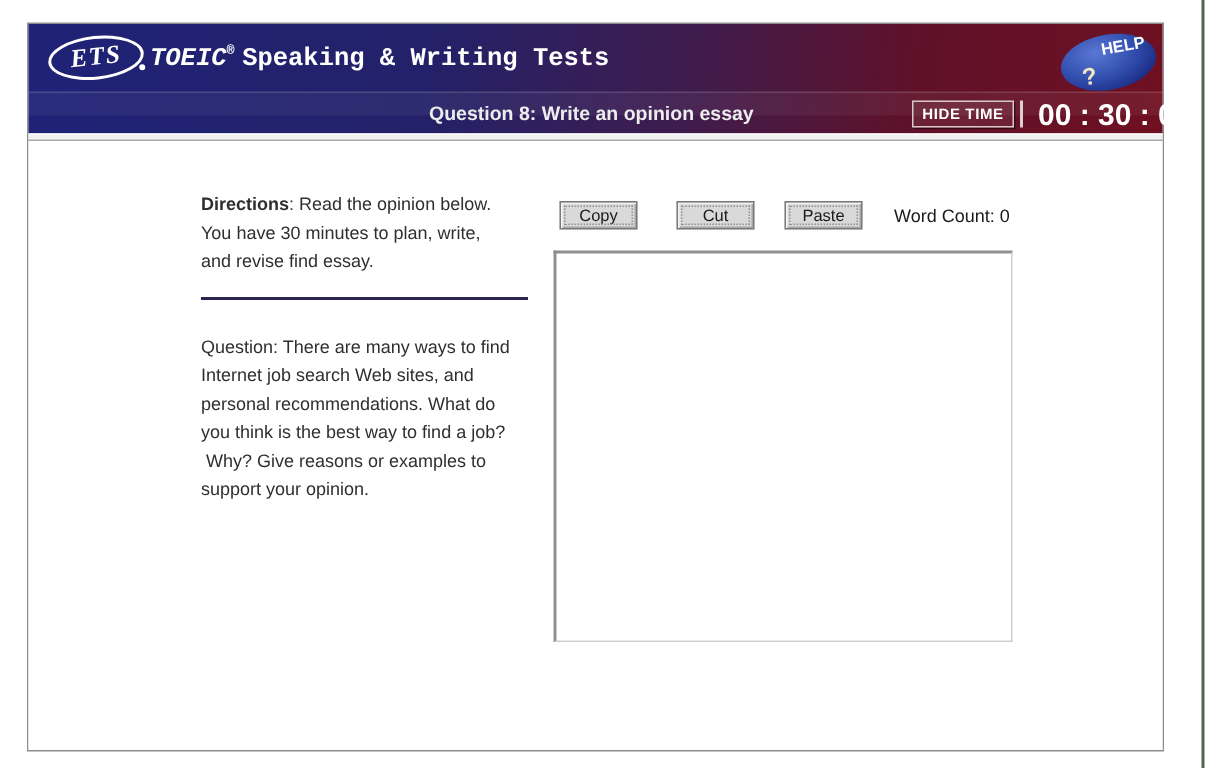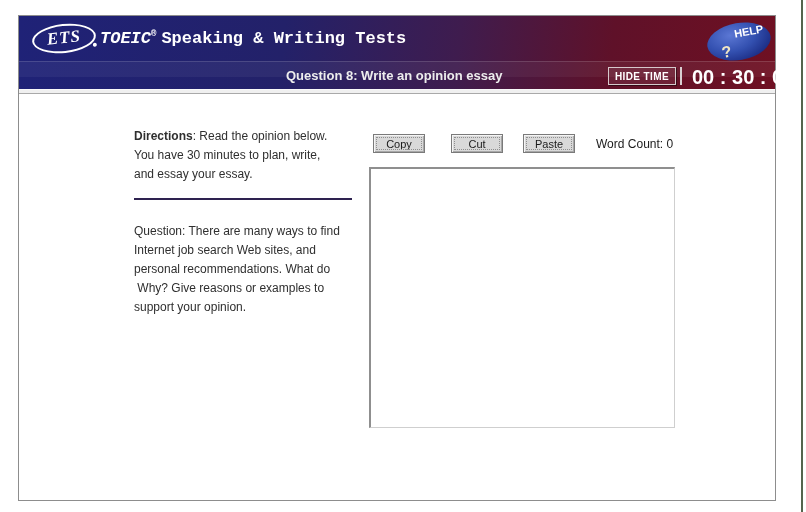--- a/index.html
+++ b/index.html
@@ -103,29 +103,30 @@
       </div>
     </div>
 
     <div class="header-sep"></div>
 
     <div class="content">
 
       <div class="directions">
         <div><span class="bold">Directions</span><span>: Read the opinion below.</span></div>
         <div>You have 30 minutes to plan, write,</div>
-        <div>and essay your essay.</div>
+        <div>and revise find essay.</div>
       </div>
 
       <div class="divider"></div>
 
       <div class="question">
         <div class="q-line">Question: There are many ways to find</div>
         <div class="q-line">Internet job search Web sites, and</div>
         <div class="q-line">personal recommendations. What do</div>
+        <div class="q-line">you think is the best way to find a job?</div>
         <div class="q-line"> Why? Give reasons or examples to</div>
         <div class="q-line">support your opinion.</div>
       </div>
 
       <button class="win-btn btn-copy">Copy</button>
       <button class="win-btn btn-cut">Cut</button>
       <button class="win-btn btn-paste">Paste</button>
       <span class="word-count">Word Count: 0</span>
 
       <textarea class="essay" style=""></textarea>

